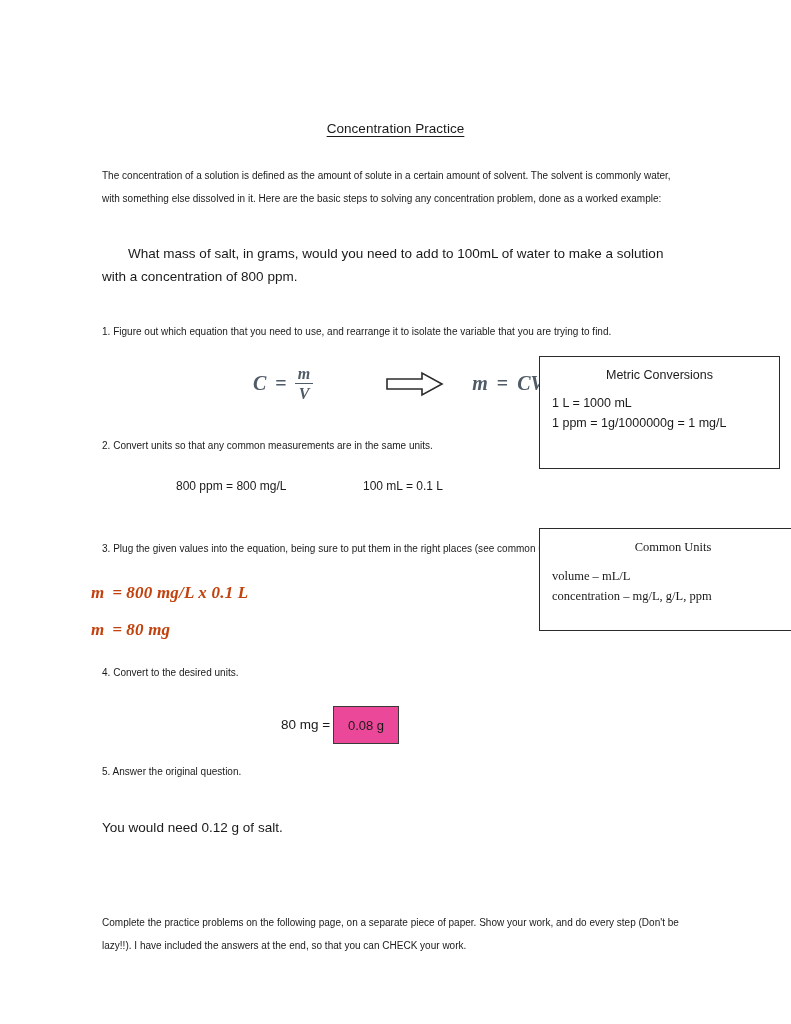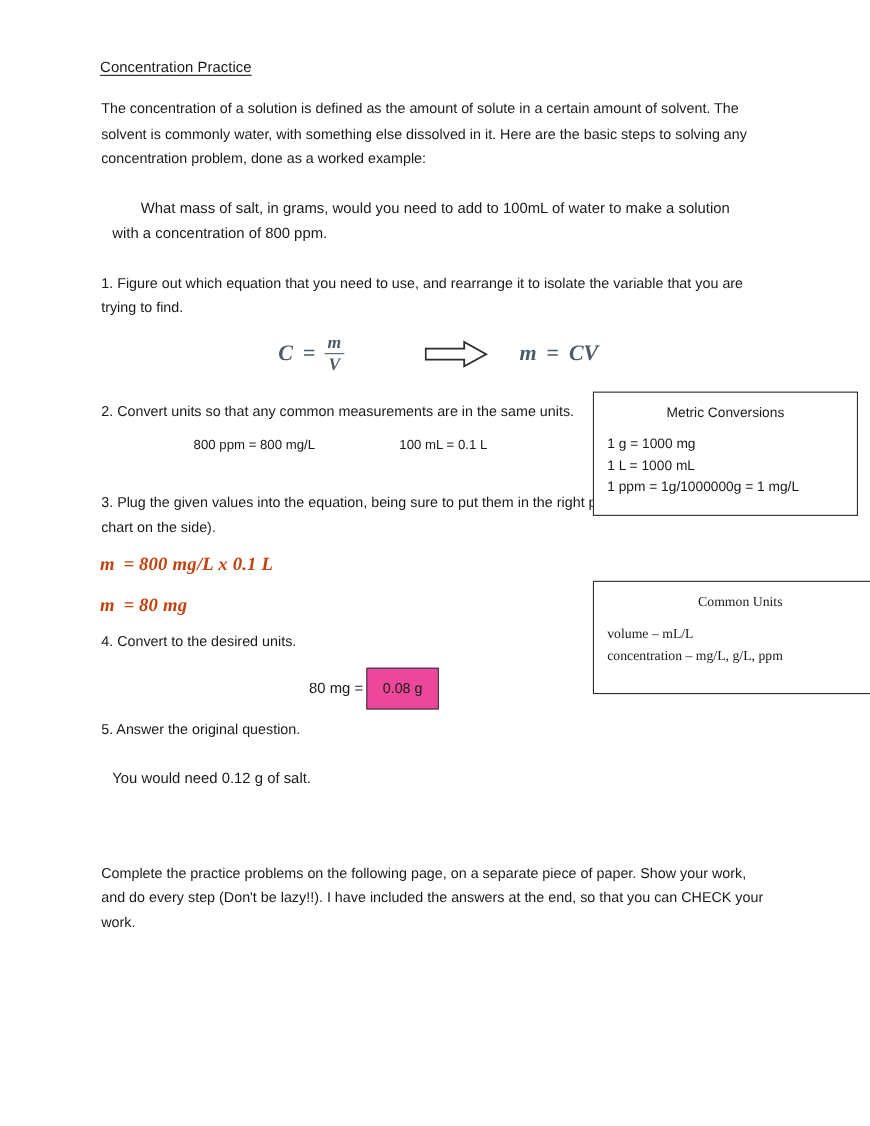--- a/index.html
+++ b/index.html
@@ -19,35 +19,36 @@
     overflow: hidden;
   }
   .doc {
     position: absolute;
     left: 91px;
     top: 0;
     width: 609px;
   }
 
   .title-wrap {
-    text-align: left;
-    padding-top: 52px;
+    text-align: center;
+    padding-top: 92px;
+    margin-top: 27px;
   }
   .title {
     display: inline-block;
     font-size: 13.5px;
     text-decoration: underline;
     text-underline-offset: 3px;
     letter-spacing: 0.05px;
   }
 
   p.body-text {
-    font-size: 13px;
+    font-size: 10px;
     line-height: 22.5px;
-    margin: 1px;
+    margin: 11px;
     letter-spacing: 0.01px;
   }
   .gap-sm { height: 11px; }
   .gap-md { height: 17px; }
   .gap-lg { height: 24px; }
 
   .example {
     font-size: 13.5px;
     line-height: 22.5px;
     margin: 11px;
@@ -253,21 +254,20 @@
     <p class="example">You would need 0.12 g of salt.</p>
 
     <div style="height:51px"></div>
 
     <p class="body-text">Complete the practice problems on the following page, on a separate piece of paper.  Show your work, and do every step (Don't be lazy!!).  I have included the answers at the end, so that you can CHECK your work.</p>
 
   </div>
 
   <div class="side-box" id="metric-box">
     <div class="box-title">Metric Conversions</div>
-    <div class="box-line">1 g = 1000 mg</div>
     <div class="box-line">1 L = 1000 mL</div>
     <div class="box-line">1 ppm = 1g/1000000g =  1 mg/L</div>
   </div>
 
   <div class="side-box" id="units-box">
     <div class="box-title">Common Units</div>
     <div class="box-line">volume – mL/L</div>
     <div class="box-line">concentration – mg/L, g/L, ppm</div>
   </div>
 

